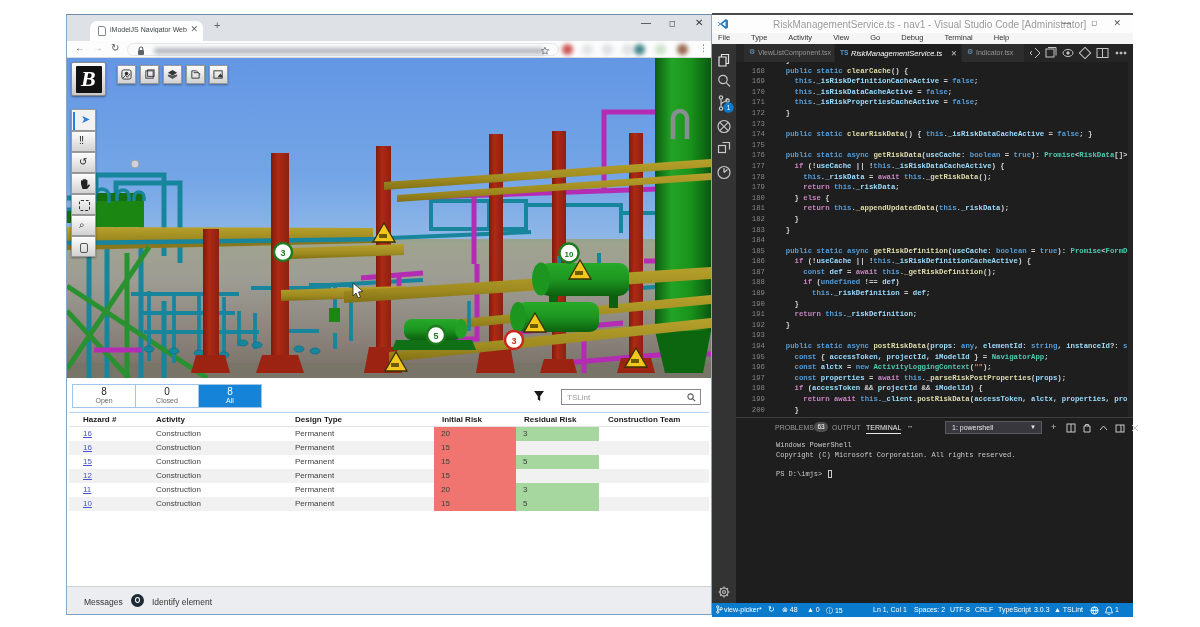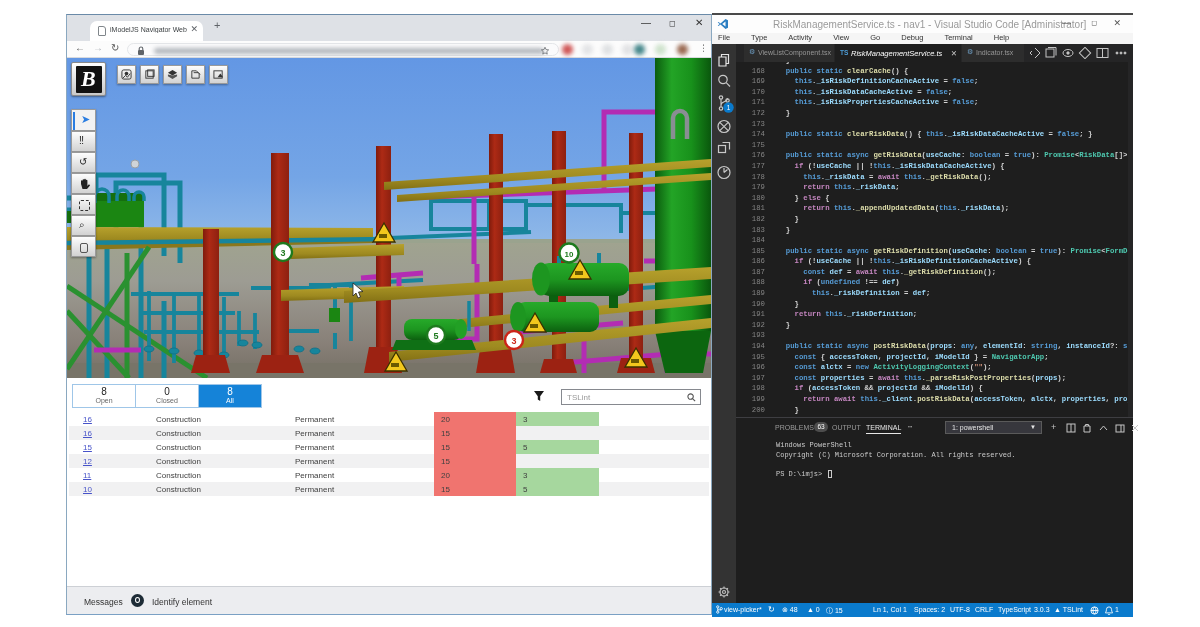--- a/index.html
+++ b/index.html
@@ -389,20 +389,28 @@
     <table class="grid">
       <colgroup>
           <col style="width:87px">
           <col style="width:139px">
           <col style="width:139px">
           <col style="width:82px">
           <col style="width:83px">
           <col style="width:110px">
         </colgroup>
       <tbody>
+          <tr>
+            <th style="padding-left:14px;">Hazard #</th>
+            <th>Activity</th>
+            <th>Design Type</th>
+            <th style="padding-left:8px;">Initial Risk</th>
+            <th style="padding-left:8px;">Residual Risk</th>
+            <th style="padding-left:9px;">Construction Team</th>
+          </tr>
       <tr>
             <td style="padding-left:14px;"><a class="hz">16</a></td>
             <td>Construction</td>
             <td>Permanent</td>
             <td class="risk">20</td>
             <td class="res">3</td>
             <td></td>
           </tr>
       <tr class="alt">
             <td style="padding-left:14px;"><a class="hz">16</a></td>

